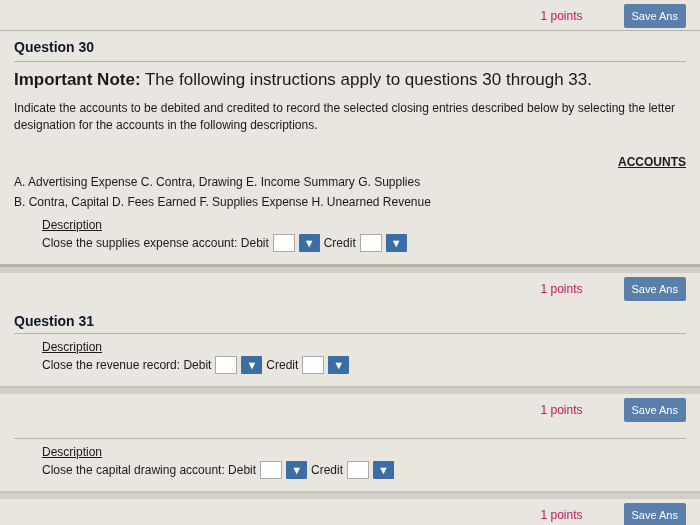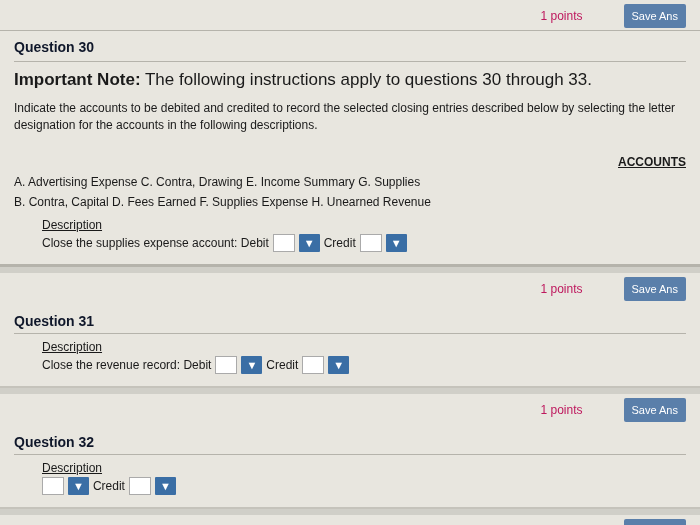--- a/index.html
+++ b/index.html
@@ -197,25 +197,25 @@
     </div>
   </div>
 
   <div class="separator"></div>
 
   <div class="bottom-bar">
     <span class="points-label">1 points</span>
     <button class="save-btn">Save Ans</button>
   </div>
   <div class="question-block-inner">
-    <div class="question-title">Question 32</div>
     <hr class="divider" style="margin: 4px 0 6px 0;">
     <div class="description-section">
       <div class="description-label">Description</div>
       <div class="description-row">
+        <span>Close the capital drawing account: Debit</span>
         <input class="input-box" type="text" value="" style="">
         <button class="dropdown-btn">▼</button>
         <span>Credit</span>
         <input class="input-box" type="text" value="" style="">
         <button class="dropdown-btn">▼</button>
       </div>
     </div>
   </div>
 
   <div class="separator"></div>

